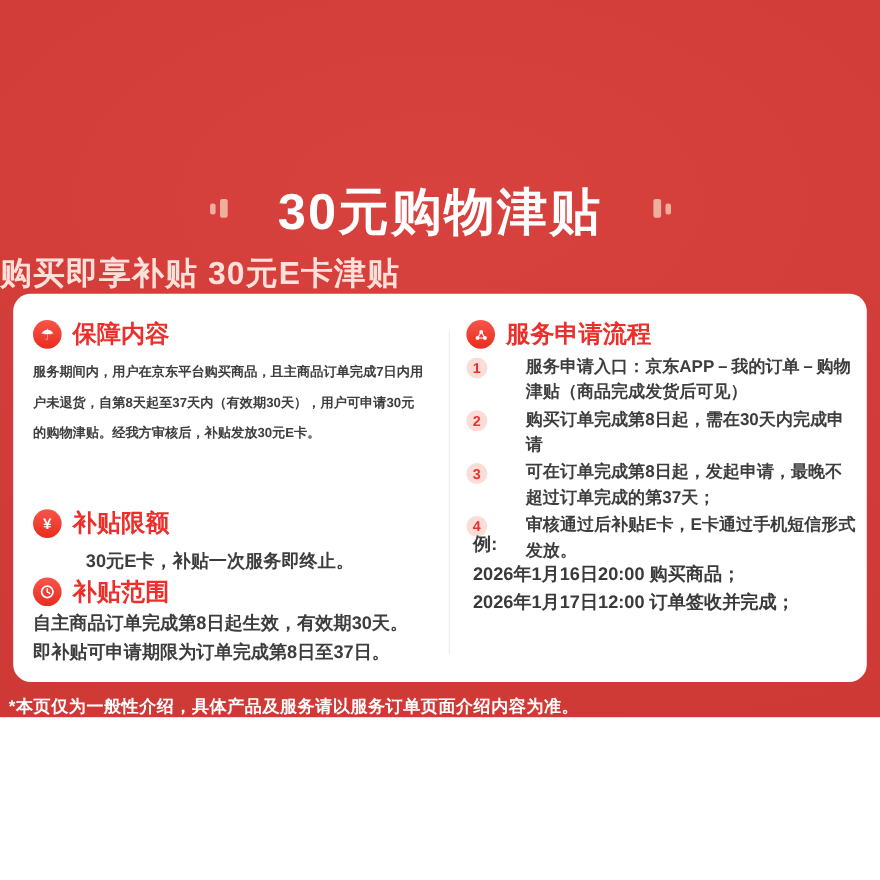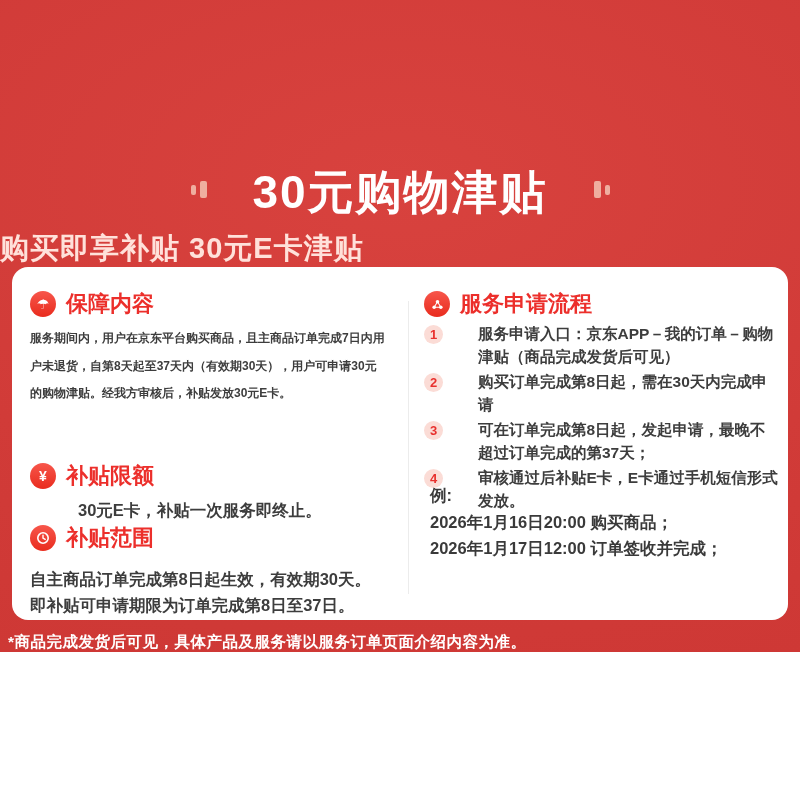--- a/index.html
+++ b/index.html
@@ -35,21 +35,21 @@
     color:#ffffff;display:flex;align-items:center;justify-content:center;
     font-size:14px;font-weight:700;line-height:1;
   }
   .sec-title{font-size:22px;font-weight:800;color:#ec2f2b;}
   .body-txt{color:#3d3d3d;font-weight:600;}
   .para1{position:absolute;left:18px;top:58px;width:358px;font-size:12px;line-height:27.5px;}
   .head1{left:18px;top:22px;}
   .head2{left:18px;top:194px;}
   .txt2{position:absolute;left:18px;top:230px;font-size:16.5px;line-height:26px;margin-left:48px;}
   .head3{left:18px;top:256px;}
-  .txt3{position:absolute;left:18px;top:299px;font-size:16.5px;line-height:26px;}
+  .txt3{position:absolute;left:18px;top:287px;font-size:16.5px;line-height:26px;}
   .headR{left:412px;top:22px;}
   .steps{position:absolute;left:412px;top:56px;width:354px;}
   .step{display:flex;align-items:flex-start;gap:10px;margin-bottom:3px;}
   .step-num{
     width:19px;height:19px;border-radius:50%;flex:0 0 19px;margin-top:2px;
     background:#fbdcd6;color:#e8312e;font-size:13px;font-weight:800;
     display:flex;align-items:center;justify-content:center;
   }
   .step-txt{font-size:15.5px;line-height:22.5px;color:#3d3d3d;font-weight:600;margin-left:25px;}
   .example{
@@ -138,15 +138,15 @@
       </div>
     </div>
 
     <div class="example">
       <div>例:</div>
       <div>2026年1月16日20:00  购买商品；</div>
       <div>2026年1月17日12:00  订单签收并完成；</div>
     </div>
   </div>
 
-  <div class="footnote">*商品完成发货后可见，具体产品及服务请以服务订单页面介绍内容为准。</div>
+  <div class="footnote">*本页仅为一般性介绍，具体产品及服务请以服务订单页面介绍内容为准。</div>
 
 </div>
 
 </body></html>

